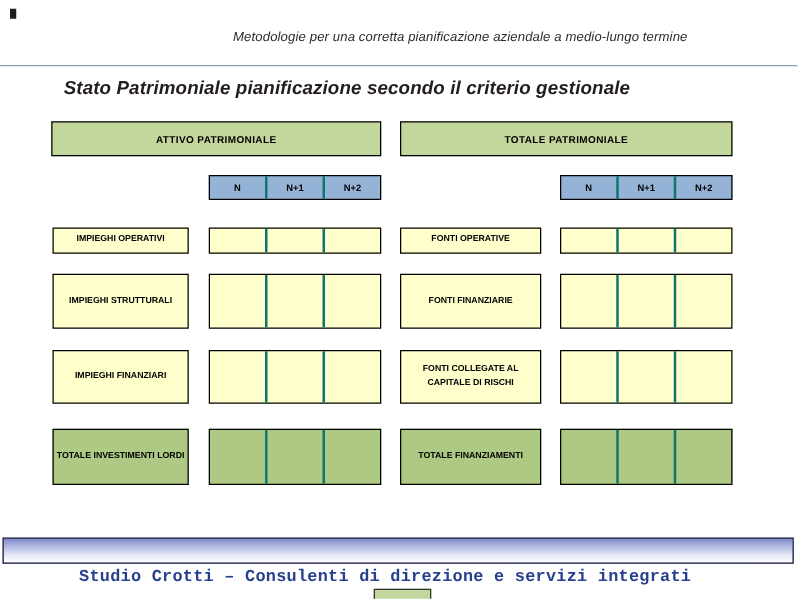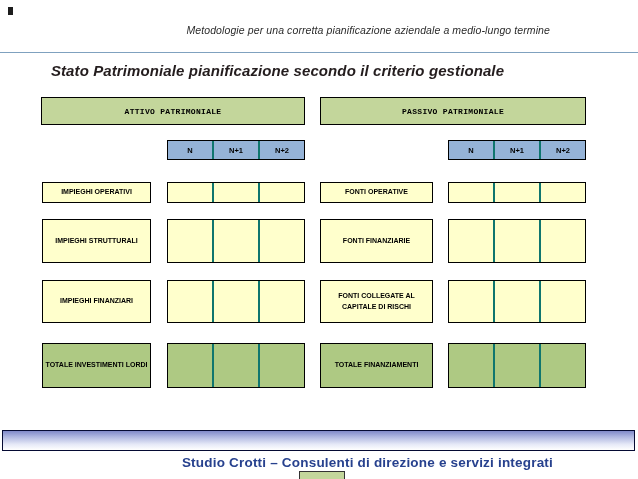--- a/index.html
+++ b/index.html
@@ -15,21 +15,21 @@
     font-style:italic;font-size:10.5px;color:#2b2b2b;letter-spacing:.1px;}
   .divider{left:0;top:52px;width:638px;height:1px;
     background:var(--divider-blue,#7fa1bf);}
   .page-title{left:0;right:0;top:62px;text-align:center;
     font-style:italic;font-weight:bold;font-size:15px;color:#241d1e;letter-spacing:.1px;}
 
   
   .box{border:1px solid #000;display:flex;align-items:center;justify-content:center;
     text-align:center;font-weight:bold;color:#000;}
   .panel-header{background:var(--header-green,#c3d69b);font-size:8px;letter-spacing:.3px;
-    border-width:1.5px;font-family:Liberation Mono, monospace;}
+    border-width:1.5px;}
   .label-box{font-size:7px;line-height:1.5;padding:1px 2px;}
   .yellow{background:var(--row-yellow,#ffffcc);}
   .green{background:var(--total-green,#aec983);}
   .cells{display:flex;align-items:stretch;padding:0;border:1px solid #000;}
   .cell{flex:1 1 0;border-left:2px solid #0f766e;}
   .cell:first-child{border-left:none;}
   .colhead{background:var(--column-blue,#95b3d7);}
   .colhead .cell{display:flex;align-items:center;justify-content:center;
     font-weight:bold;font-size:7.5px;color:#000;}
 
@@ -47,21 +47,21 @@
   .r2{top:219px;height:44px;}
   .r3{top:280px;height:43px;}
   .r4{top:343px;height:45px;}
 
   
   .bottom-bar{left:2px;top:430px;width:633px;height:21px;border:1px solid #050a33;
     background:linear-gradient(to bottom,
       var(--bar-gradient-top,#8089c9) 0%,#aeb6e0 30%,#e6e9f7 70%,
       var(--bar-gradient-bottom,#ffffff) 100%);}
   .credit{left:0;right:2px;top:455px;text-align:right;
-    font-family:Liberation Sans, sans-serif;font-weight:bold;font-size:13.5px;
+    font-family:Liberation Mono, monospace;font-weight:bold;font-size:13.5px;
     color:var(--footer-text-blue,#27418e);letter-spacing:.2px;}
   .bottom-chip{left:299px;top:471px;width:46px;height:12px;
     background:var(--header-green,#c3d69b);border:1px solid #333;}
 </style>
 </head>
 <body>
 
 <div id="slide">
 
   <div class="abs corner-mark"></div>
@@ -101,21 +101,21 @@
     <div class="cell"></div>
   </div>
 
   <div class="abs box label-box green lp-label r4">TOTALE INVESTIMENTI LORDI</div>
   <div class="abs cells green lp-cells r4">
     <div class="cell"></div>
     <div class="cell"></div>
     <div class="cell"></div>
   </div>
 
-  <div class="abs box panel-header rp-header">PASSIVO PATRIMONIALE</div>
+  <div class="abs box panel-header rp-header">TOTALE PATRIMONIALE</div>
 
   <div class="abs cells colhead rp-cells colrow">
     <div class="cell">N</div>
     <div class="cell">N+1</div>
     <div class="cell">N+2</div>
   </div>
 
   <div class="abs box label-box yellow rp-label r1">FONTI OPERATIVE</div>
   <div class="abs cells yellow rp-cells r1">
     <div class="cell"></div>

